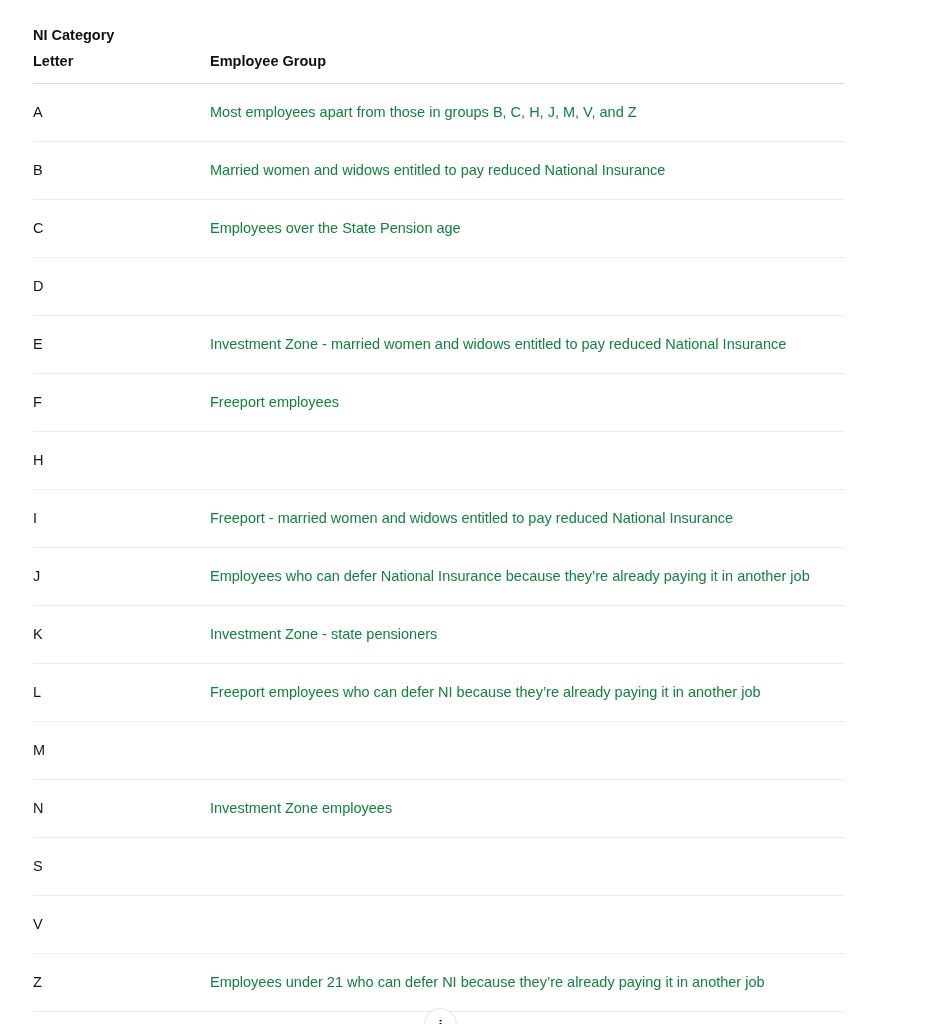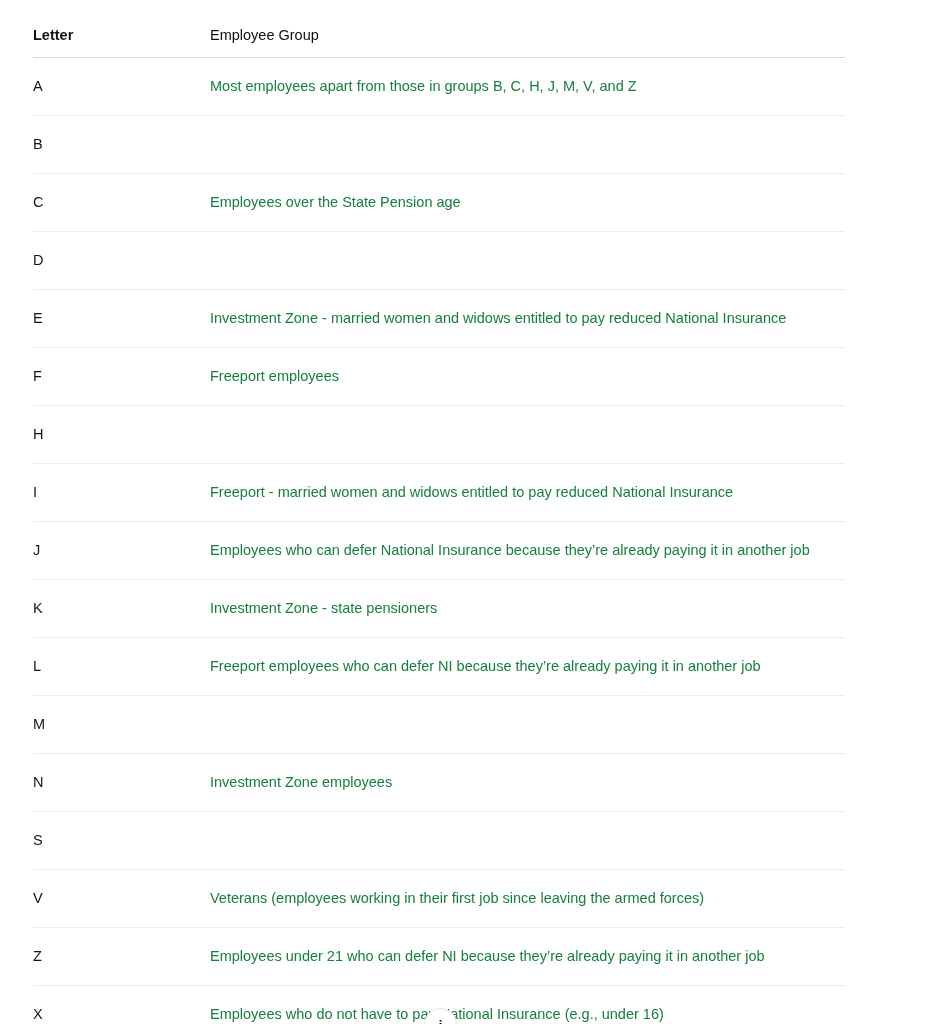--- a/index.html
+++ b/index.html
@@ -47,21 +47,21 @@
     font-weight: bold;
     line-height: 26px;
     color: #111111;
   }
   .th-letter .line {
     display: block;
   }
   .th-group {
     flex: 1 1 auto;
     font-size: 14.5px;
-    font-weight: normal;
+    font-weight: bold;
     line-height: 26px;
     color: #111111;
     padding-bottom: 0px;
   }
 
   
   .trow {
     display: flex;
     align-items: flex-start;
     border-bottom: 1px solid #ededef;
@@ -116,35 +116,37 @@
 </head>
 <body>
 
 <div class="page">
 
   <div class="ni-table">
 
     <div class="thead">
       <div class="thead-row">
         <div class="th-letter">
+          <span class="line">NI Category</span>
           <span class="line">Letter</span>
         </div>
         <div class="th-group">Employee Group</div>
       </div>
     </div>
 
     <div class="tbody">
 
       <div class="trow">
         <div class="td-letter">A</div>
         <div class="td-group">Most employees apart from those in groups B, C, H, J, M, V, and Z</div>
       </div>
 
       <div class="trow">
         <div class="td-letter">B</div>
+        <div class="td-group">Married women and widows entitled to pay reduced National Insurance</div>
       </div>
 
       <div class="trow">
         <div class="td-letter">C</div>
         <div class="td-group">Employees over the State Pension age</div>
       </div>
 
       <div class="trow">
         <div class="td-letter">D</div>
       </div>
@@ -191,21 +193,20 @@
         <div class="td-letter">N</div>
         <div class="td-group">Investment Zone employees</div>
       </div>
 
       <div class="trow">
         <div class="td-letter">S</div>
       </div>
 
       <div class="trow">
         <div class="td-letter">V</div>
-        <div class="td-group">Veterans (employees working in their first job since leaving the armed forces)</div>
       </div>
 
       <div class="trow">
         <div class="td-letter">Z</div>
         <div class="td-group">Employees under 21 who can defer NI because they’re already paying it in another job</div>
       </div>
 
       <div class="trow last">
         <div class="td-letter">X</div>
         <div class="td-group">Employees who do not have to pay National Insurance (e.g., under 16)</div>

